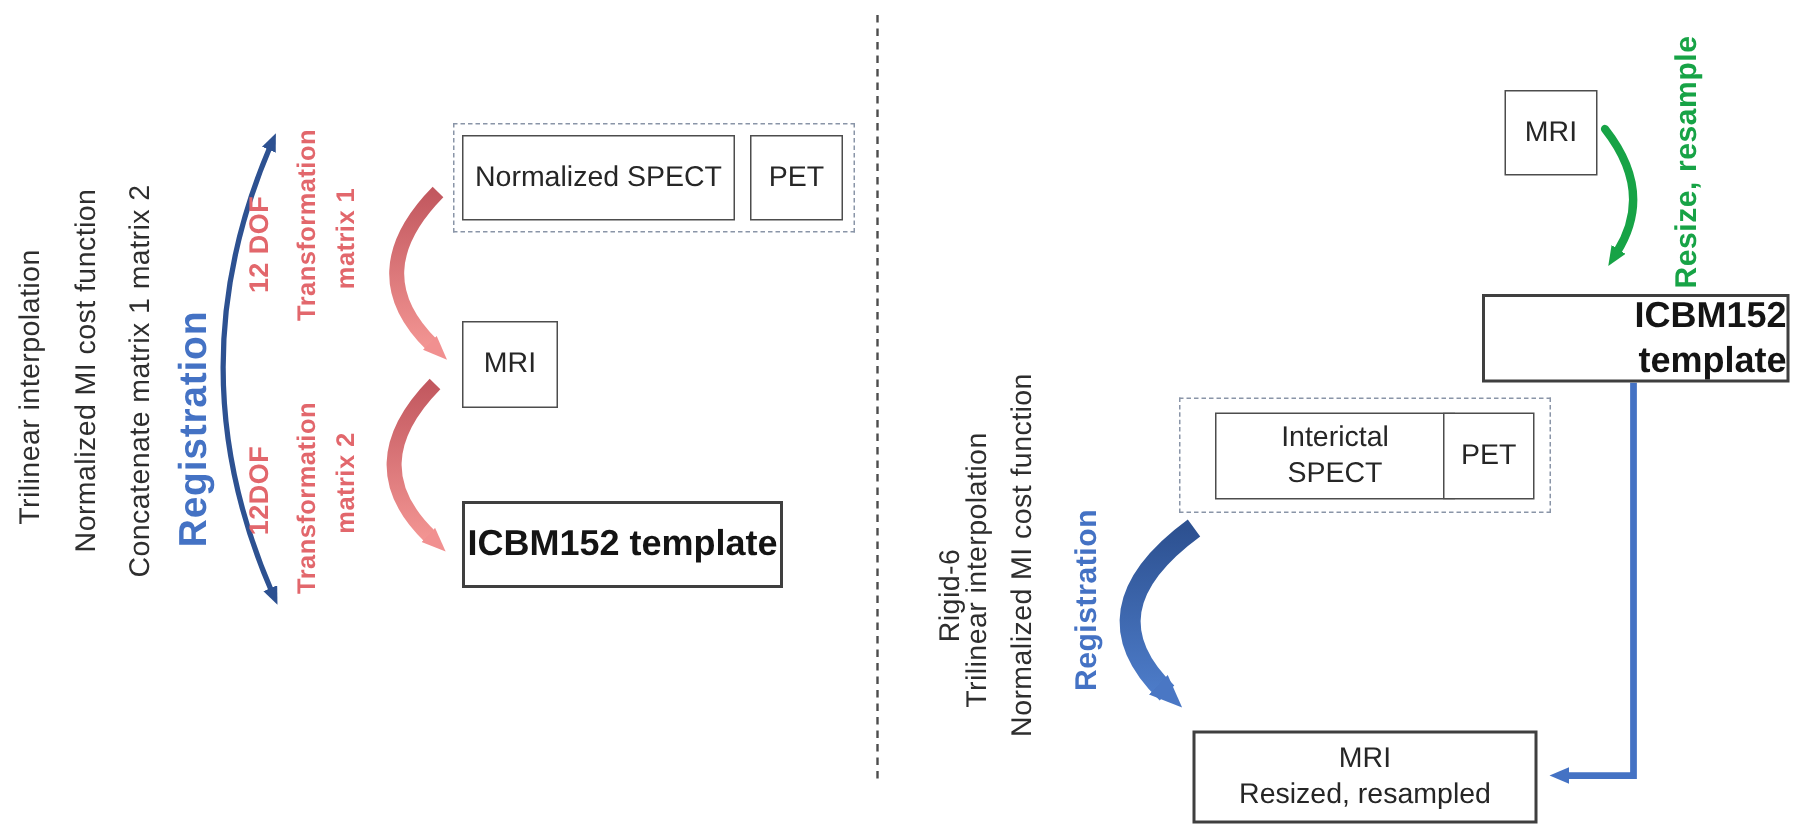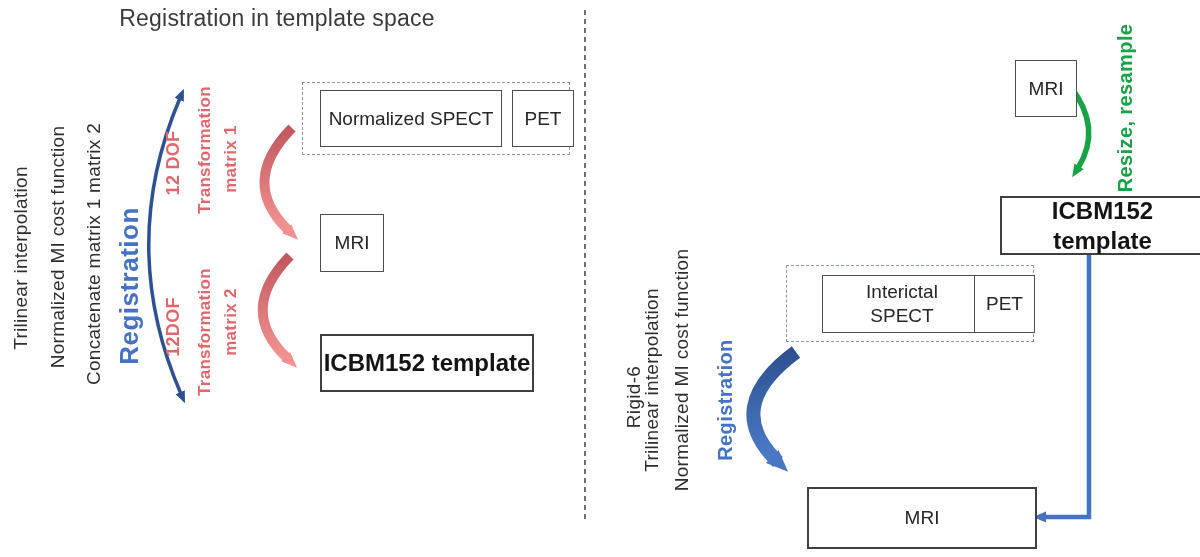--- a/index.html
+++ b/index.html
@@ -17,21 +17,21 @@
   }
   .vt-black{font-size:19px;color:#2e2e2e;letter-spacing:.3px;}
   .vt-blue-lg{font-size:26px;font-weight:bold;color:#4472c4;letter-spacing:.5px;}
   .vt-blue-sm{font-size:20px;font-weight:bold;color:#4472c4;letter-spacing:.4px;}
   .vt-red{font-size:17px;font-weight:bold;color:#e2676c;letter-spacing:.3px;}
   .vt-red-dof{font-size:18px;}
   .vt-green{font-size:20px;font-weight:bold;color:#17a346;letter-spacing:.4px;}
   .box{
     position:absolute;background:#ffffff;border:1.7px solid #4d4d4d;
     display:flex;align-items:center;justify-content:center;flex-direction:column;
-    font-size:19px;color:#262626;text-align:center;line-height:1.25;box-sizing:border-box;margin-left:12px;
+    font-size:19px;color:#262626;text-align:right;line-height:1.25;box-sizing:border-box;
   }
   .box-bold{border-width:2px;border-color:#3f3f3f;font-weight:bold;font-size:24px;color:#141414;}
   .dashed-group{
     position:absolute;border:1.6px dashed #8a95a8;background:transparent;box-sizing:border-box;
   }
 </style>
 </head>
 <body>
 
 <div id="stage">
@@ -74,21 +74,20 @@
 
     <path d="M290 256 Q237 310 287 358" fill="none" stroke="url(#redGrad)" stroke-width="10" marker-end="url(#mRed)"></path>
 
     <path d="M1070 86 Q1103 128 1078 168" fill="none" stroke="#17a346" stroke-width="5.5" stroke-linecap="round" marker-end="url(#mGreen)"></path>
 
     <path d="M796 352 Q721 407 778 462" fill="none" stroke="url(#blueGrad)" stroke-width="14" marker-end="url(#mBlueBig)"></path>
 
     <path d="M1089 255 L1089 517 L1044 517" fill="none" stroke="#4472c4" stroke-width="4.5" marker-end="url(#mRoyal)"></path>
   </svg>
 
-  <div class="title" style="left:97px;top:5px;width:360px;">Registration in template space</div>
 
   <div class="vt vt-black" style="left:21px;top:258px;">Trilinear interpolation</div>
   <div class="vt vt-black" style="left:58px;top:247px;">Normalized MI cost function</div>
   <div class="vt vt-black" style="left:94px;top:254px;">Concatenate matrix 1 matrix 2</div>
 
   <div class="vt vt-blue-lg" style="left:129px;top:286px;">Registration</div>
 
   <div class="vt vt-red vt-red-dof" style="left:173px;top:163px;">12 DOF</div>
   <div class="vt vt-red" style="left:205px;top:150px;">Transformation</div>
   <div class="vt vt-red" style="left:231px;top:159px;">matrix 1</div>
@@ -115,15 +114,16 @@
 
   <div class="dashed-group" style="left:786px;top:265px;width:248px;height:77px;"></div>
   <div class="box" style="left:810px;top:275px;width:160px;height:58px;">
     <div>Interictal</div>
     <div>SPECT</div>
   </div>
   <div class="box" style="left:962px;top:275px;width:61px;height:58px;">PET</div>
 
   <div class="box" style="left:795px;top:487px;width:230px;height:62px;border-width:2px;border-color:#3f3f3f;">
     <div>MRI</div>
+    <div>Resized, resampled</div>
   </div>
 
 </div>
 
 </body></html>

